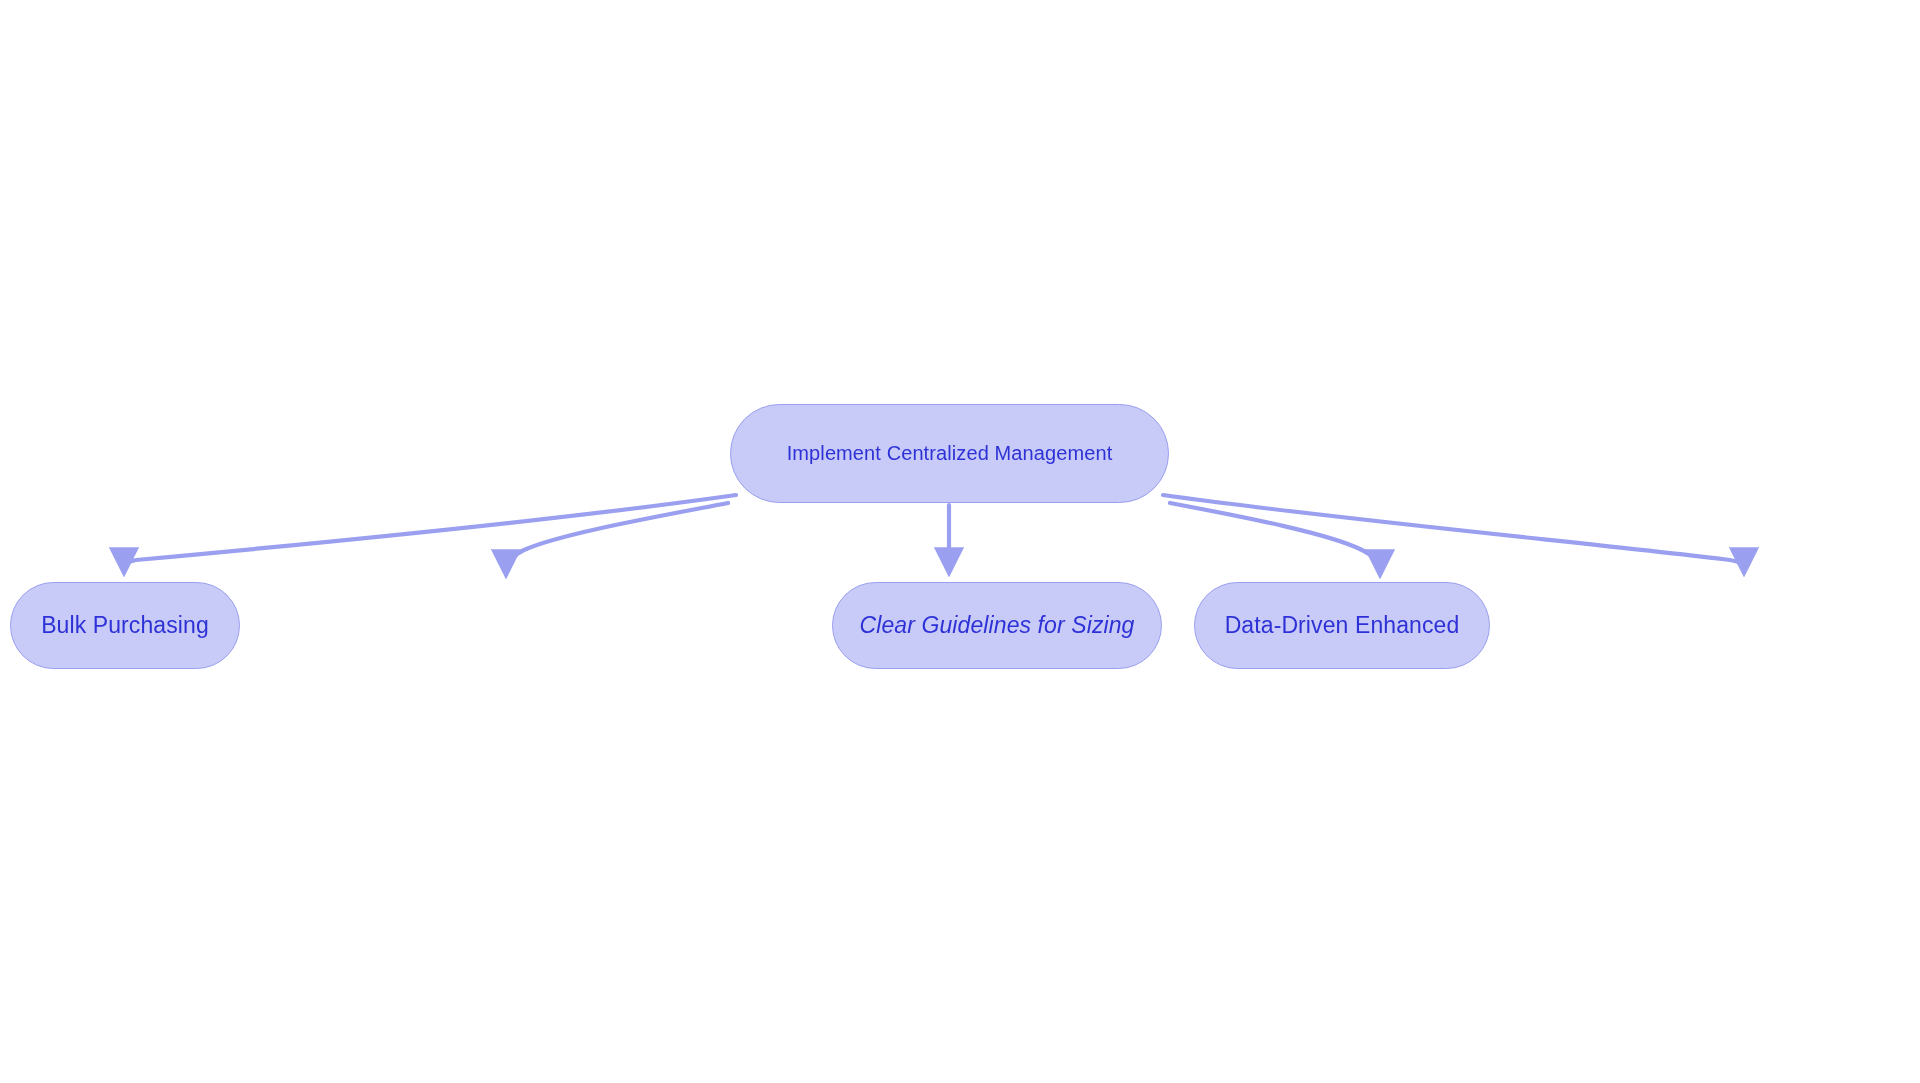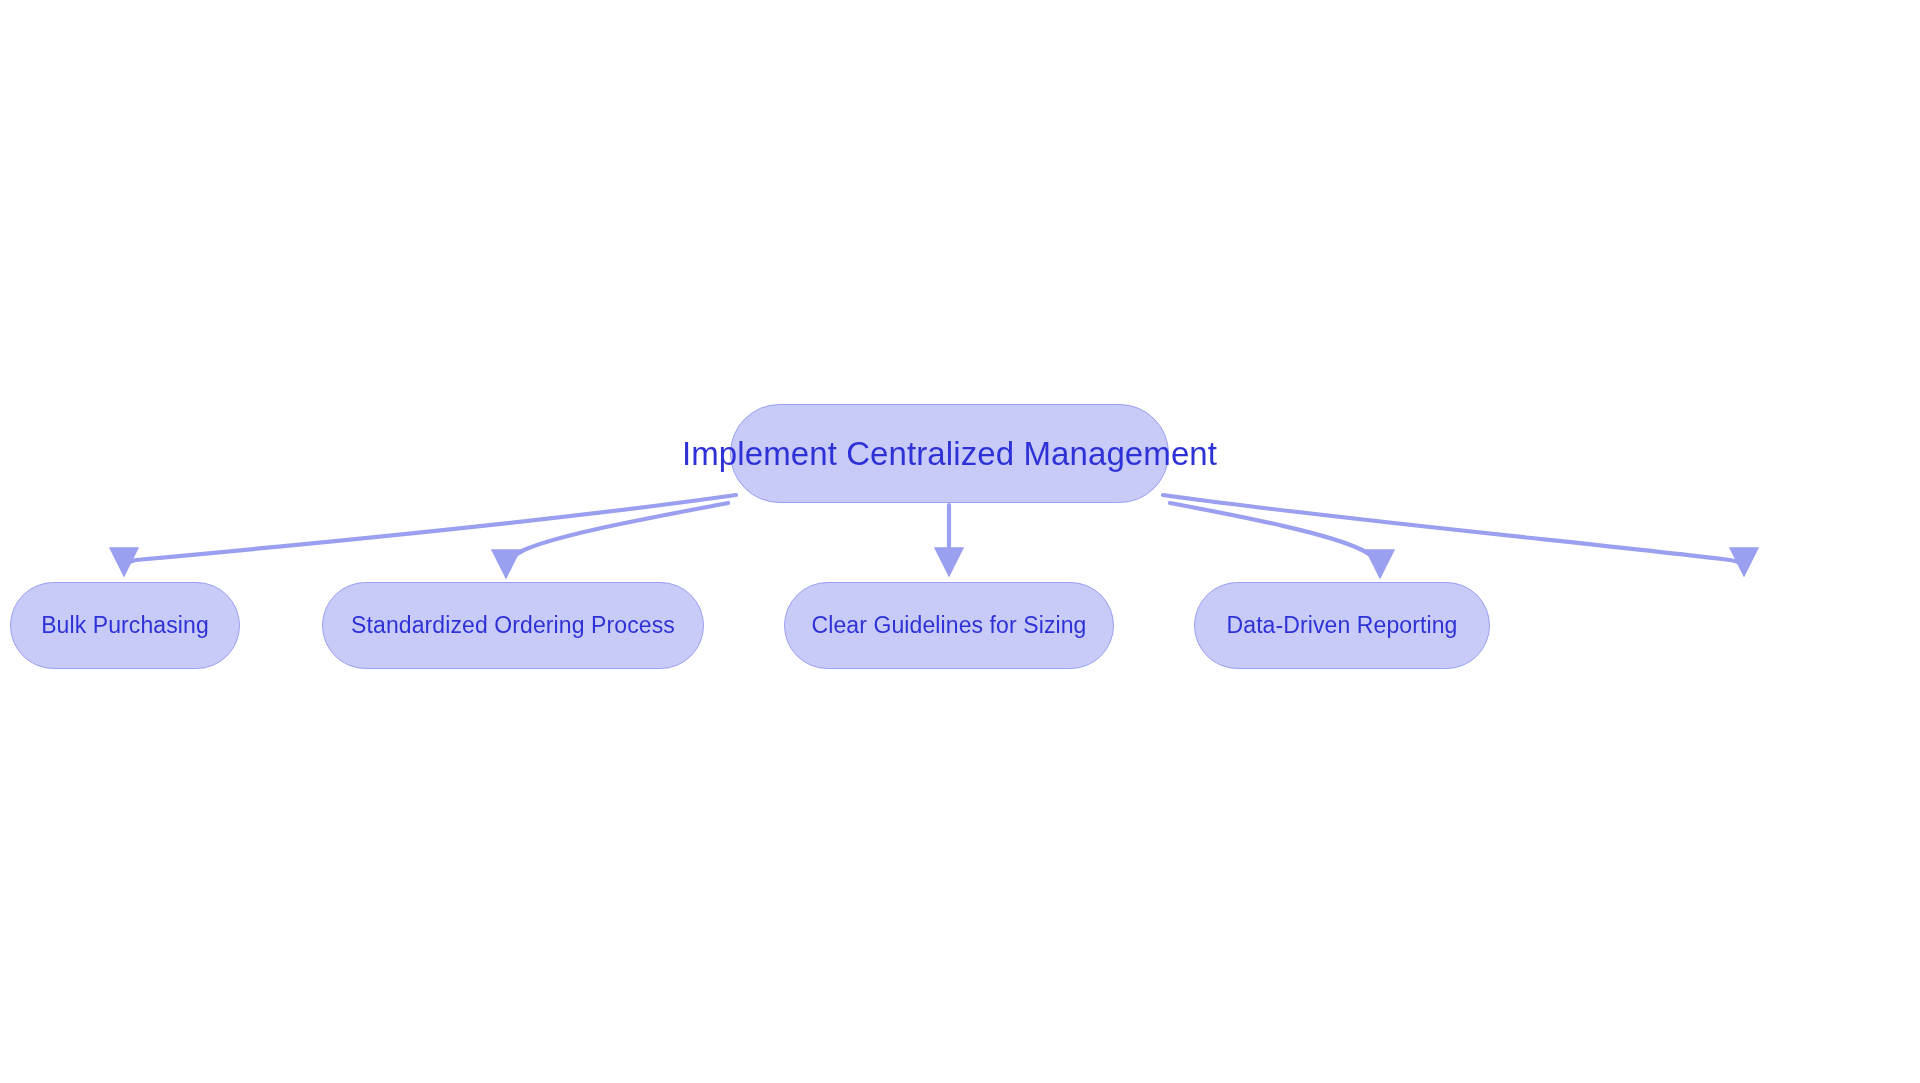--- a/index.html
+++ b/index.html
@@ -40,34 +40,34 @@
     font-family: "Liberation Sans", sans-serif;
     font-weight: 400;
     letter-spacing: 0.1px;
     white-space: nowrap;
   }
   .node-root {
     left: 730px;
     top: 404px;
     width: 439px;
     height: 99px;
-    font-size: 33px;
+    font-size: 20px;
   }
   .node-child {
     top: 582px;
     height: 87px;
     font-size: 23px;
   }
   .node-label {
     display: block;
     padding: 0 18px;
   }
   .c0 { left: 10px;   width: 230px; }
   .c1 { left: 322px;  width: 382px; }
-  .c2 { left: 784px;  width: 330px; }
+  .c2 { left: 832px;  width: 330px; font-style: italic; }
   .c3 { left: 1194px; width: 296px; }
   .c4 { left: 1570px; width: 338px; }
 </style>
 </head>
 <body>
 
 <div id="flowchart-canvas">
 
   <svg id="edge-layer" viewBox="0 0 1920 1083">
     <defs>
@@ -90,26 +90,23 @@
   </svg>
 
   <div class="node node-root">
     <span class="node-label">Implement Centralized Management</span>
   </div>
 
   <div class="node node-child c0">
     <span class="node-label">Bulk Purchasing</span>
   </div>
 
-  <div class="node node-child c1">
-    <span class="node-label">Standardized Ordering Process</span>
-  </div>
 
   <div class="node node-child c2">
     <span class="node-label">Clear Guidelines for Sizing</span>
   </div>
 
   <div class="node node-child c3">
-    <span class="node-label">Data-Driven Reporting</span>
+    <span class="node-label">Data-Driven Enhanced</span>
   </div>
 
 
 </div>
 
 </body></html>

